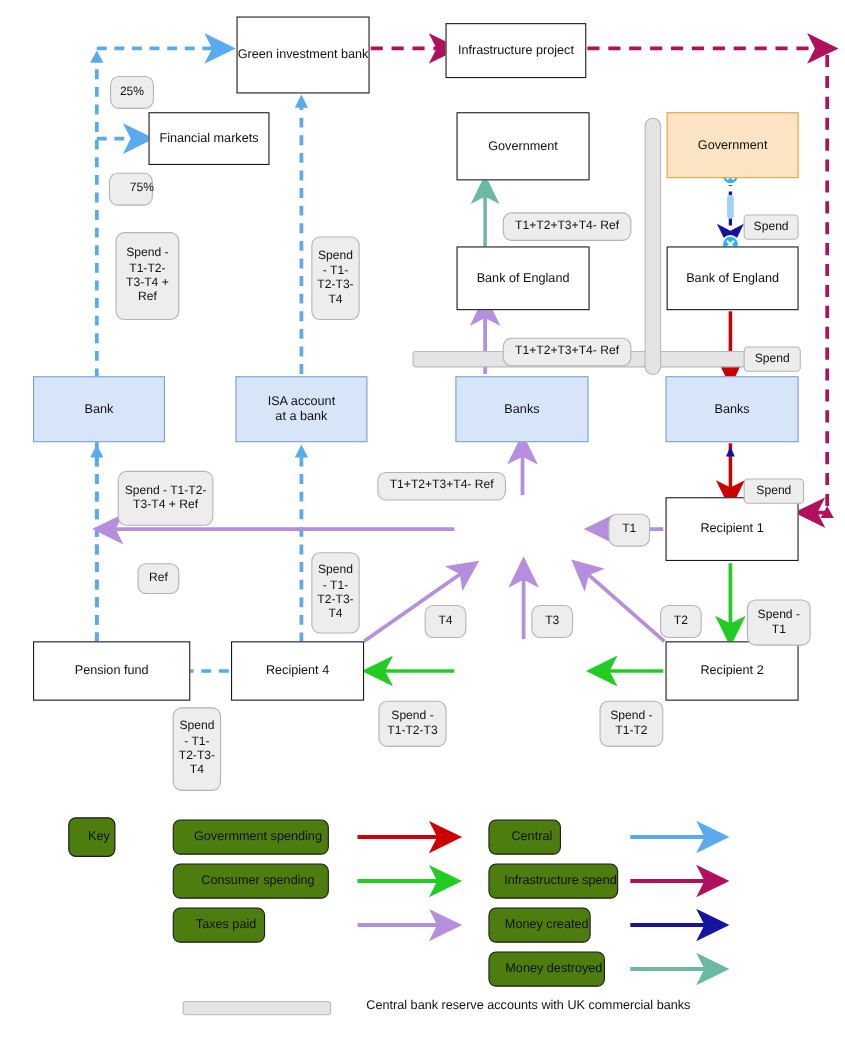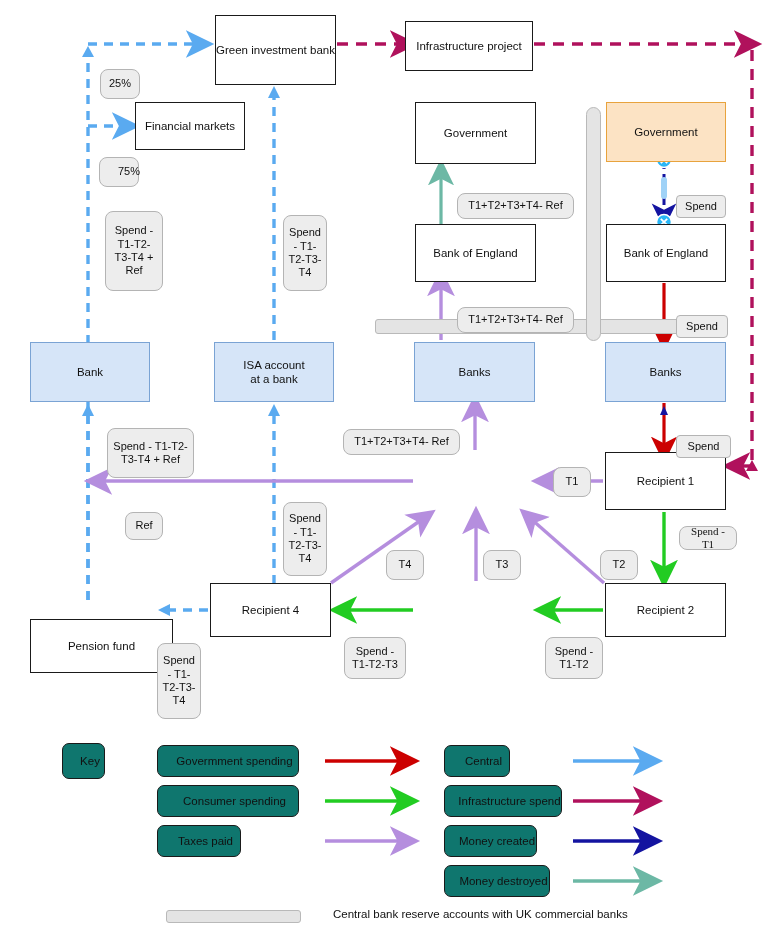--- a/index.html
+++ b/index.html
@@ -8,21 +8,21 @@
   svg.layer{position:absolute;left:0;top:0;width:768px;height:949px;}
   .node{position:absolute;box-sizing:border-box;display:flex;align-items:center;justify-content:center;
         text-align:center;font-size:11.5px;color:#111;line-height:1.25;}
   .node.plain{background:#fff;border:1.6px solid #1a1a1a;}
   .node.blue{background:#d6e5f8;border:1.4px solid #7aa3d4;}
   .node.orange{background:#fce3c4;border:1.6px solid #e8a33d;}
   .chip{position:absolute;box-sizing:border-box;background:#ededed;border:1px solid #b4b4b4;
         border-radius:8px;display:flex;align-items:center;justify-content:center;text-align:center;
         font-size:11px;color:#111;line-height:1.22;padding:2px 4px;margin-top:15px;}
   .chip.sq{border-radius:4px;}
-  .legend-box{position:absolute;box-sizing:border-box;background:#0f766e;border:1.8px solid #1a1a1a;
+  .legend-box{position:absolute;box-sizing:border-box;background:#4d7c0f;border:1.8px solid #1a1a1a;
         border-radius:7px;display:flex;align-items:center;justify-content:center;
         font-size:11.5px;color:#111;padding-left:13px;}
   .greybar{position:absolute;background:#e4e4e4;border:1px solid #b9b9b9;border-radius:3px;}
   .greybar.v{border-radius:8px;}
   .capnote{position:absolute;font-size:11.5px;color:#111;}
 </style>
 </head>
 <body>
 
 <div id="stage">
@@ -186,21 +186,21 @@
 
   <div class="node blue" style="left:605px;top:342px;width:121px;height:60px;">
     <span>Banks</span>
   </div>
 
 
   <div class="node plain" style="left:605px;top:452px;width:121px;height:58px;">
     <span>Recipient 1</span>
   </div>
 
-  <div class="node plain" style="left:30px;top:583px;width:143px;height:54px;margin-top:36px;">
+  <div class="node plain" style="left:30px;top:583px;width:143px;height:54px;">
     <span>Pension fund</span>
   </div>
 
   <div class="node plain" style="left:210px;top:583px;width:121px;height:54px;">
     <span>Recipient 4</span>
   </div>
 
 
   <div class="node plain" style="left:605px;top:583px;width:121px;height:54px;">
     <span>Recipient 2</span>
@@ -267,21 +267,21 @@
   </div>
 
   <div class="chip" style="left:483px;top:535px;width:38px;height:30px;">
     <span>T3</span>
   </div>
 
   <div class="chip" style="left:386px;top:535px;width:38px;height:30px;">
     <span>T4</span>
   </div>
 
-  <div class="chip" style="left:679px;top:511px;width:58px;height:24px;font-family:Liberation Serif, serif;">
+  <div class="chip" style="left:679px;top:530px;width:58px;height:42px;">
     <span>Spend - T1</span>
   </div>
 
   <div class="chip" style="left:545px;top:622px;width:58px;height:42px;">
     <span>Spend - T1-T2</span>
   </div>
 
   <div class="chip" style="left:344px;top:622px;width:62px;height:42px;">
     <span>Spend - T1-T2-T3</span>
   </div>

